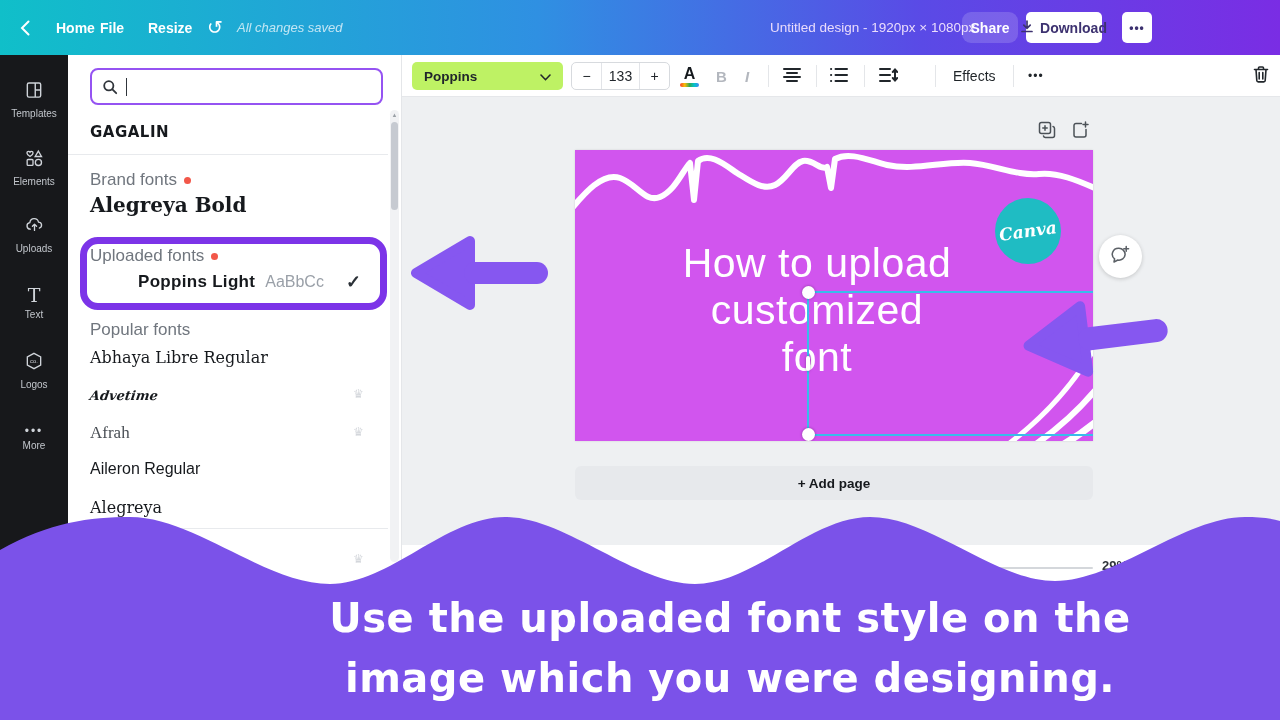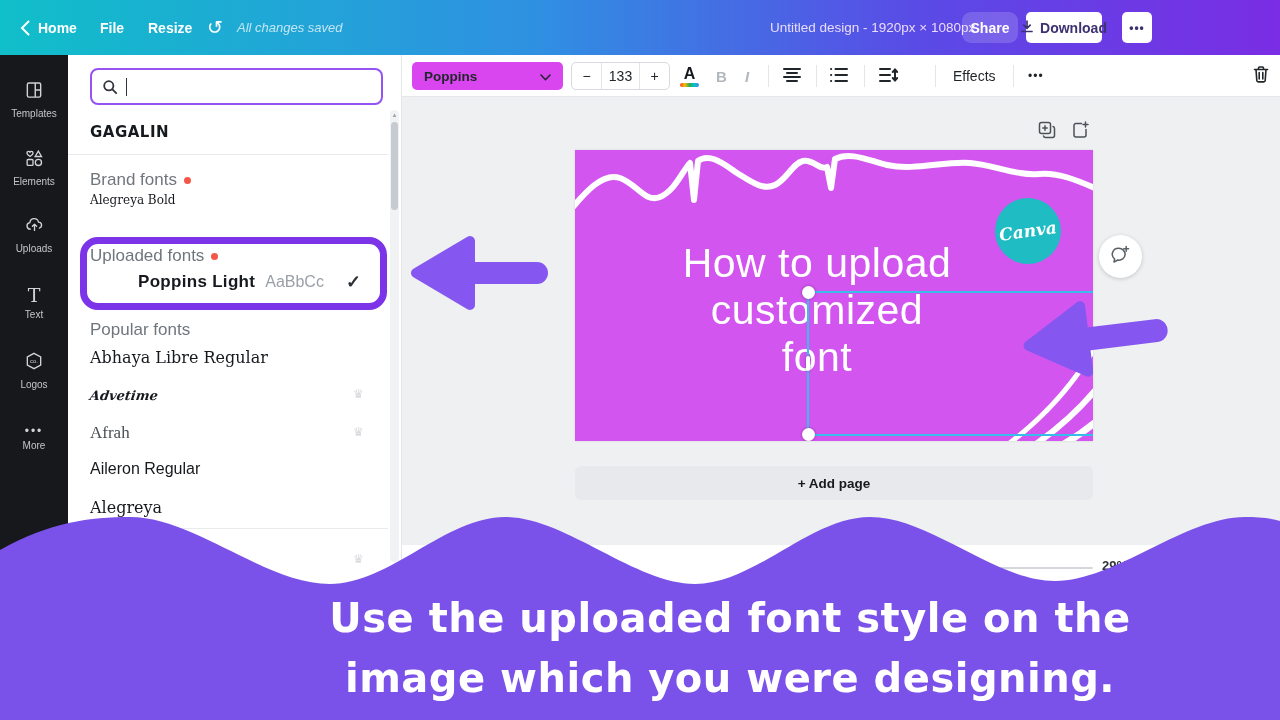--- a/index.html
+++ b/index.html
@@ -30,31 +30,31 @@
   .sect-label { position:absolute; left:22px; font-size:17px; color:#70767e; display:flex; align-items:center; gap:7px; }
   .dot { width:7px; height:7px; border-radius:50%; background:#f25749; display:inline-block; }
   .font-row { position:absolute; left:22px; color:#16191d; white-space:nowrap; }
   .divider-h { position:absolute; left:0; width:320px; height:1px; background:#e8eaed; }
   .crown { position:absolute; font-size:12px; color:#d3d6db; }
   .hl-box { position:absolute; left:12px; top:182px; width:307px; height:73px; border:7px solid #7c34e8; border-radius:18px; z-index:6; pointer-events:none; }
   .check { position:absolute; font-size:18px; font-weight:700; color:#2b3137; }
   .scrollbar { position:absolute; left:322px; top:55px; width:9px; height:452px; background:#f1f2f4; border-radius:5px; }
   .thumb { position:absolute; left:1px; top:12px; width:7px; height:88px; background:#c6cad1; border-radius:4px; }
   .f-gagalin { font-weight:800; font-size:15px; letter-spacing:.5px; font-family:"DejaVu Sans", sans-serif; }
-  .f-serifb  { font-family:"DejaVu Serif", serif; font-weight:400; font-size:12px; }
+  .f-serifb  { font-family:"DejaVu Serif", serif; font-weight:700; font-size:20px; }
   .f-serif   { font-family:"DejaVu Serif", serif; font-size:16px; }
   .f-script  { font-family:"DejaVu Serif", serif; font-style:italic; font-weight:700; font-size:13px; transform:skewX(-8deg); }
   .f-thin    { font-family:"Liberation Serif", serif; font-weight:400; font-size:17px; color:#4a4f55; }
   .f-sans    { font-size:16px; }
   .f-light   { font-weight:700; font-size:17px; letter-spacing:.3px;margin-left:48px; }
 
   
   .toolbar { position:absolute; left:402px; top:55px; width:878px; height:42px; background:#fff; border-bottom:1px solid #e5e7ea; z-index:3; }
   .tbar-el { position:absolute; top:0; height:42px; display:flex; align-items:center; color:#21262b; font-size:14px; }
-  .font-dd { left:10px; top:7px; height:28px; width:151px; background:#d946ef; border-radius:5px; display:flex; align-items:center; justify-content:space-between; padding:0 12px; font-weight:700; font-size:13.5px; color:#21262b; position:absolute; }
+  .font-dd { left:10px; top:7px; height:28px; width:151px; background:#bef264; border-radius:5px; display:flex; align-items:center; justify-content:space-between; padding:0 12px; font-weight:700; font-size:13.5px; color:#21262b; position:absolute; }
   .stepper { left:169px; top:7px; height:28px; width:99px; border:1px solid #d7dade; border-radius:5px; display:flex; position:absolute; background:#fff; }
   .stepper > div { display:flex; align-items:center; justify-content:center; font-size:14px; color:#21262b; }
   .step-m { width:30px; border-right:1px solid #e2e4e8; }
   .step-v { width:38px; border-right:1px solid #e2e4e8; font-weight:400; }
   .step-p { width:29px; }
   .vdiv { position:absolute; top:10px; width:1px; height:22px; background:#e4e6e9; }
   .ghost { color:#b3b7be; font-weight:700; }
 
   
   .workspace { position:absolute; left:402px; top:97px; width:878px; height:623px; background:#eef0f2; z-index:1; }
@@ -83,21 +83,21 @@
 <body>
 
 <div class="screen">
 
   <div class="topbar">
     <div class="tb-item" style="left:20px;">
       <svg width="10" height="16" viewBox="0 0 10 16">
           <path d="M8.5,1.5 L2,8 L8.5,14.5" fill="none" stroke="#fff" stroke-width="2" stroke-linecap="round"></path>
         </svg>
     </div>
-    <div class="tb-item" style="left:38px;">
+    <div class="tb-item" style="left:56px;">
         <span>Home</span>
       </div>
     <div class="tb-item" style="left:100px;">
         <span>File</span>
       </div>
     <div class="tb-item" style="left:148px;">
         <span>Resize</span>
       </div>
     <div class="tb-item" style="left:207px; font-size:19px; font-weight:400;">↺</div>
     <div class="tb-item tb-autosave" style="left:237px;">

